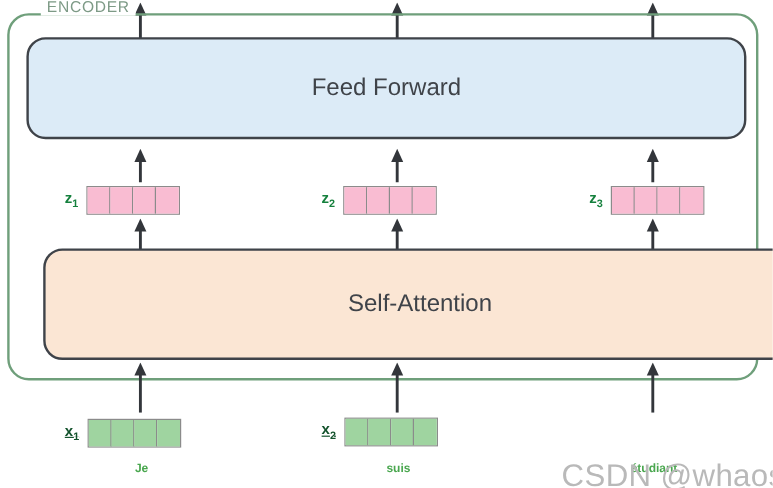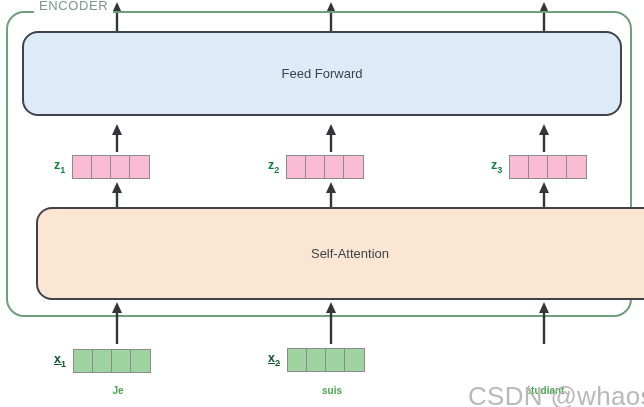--- a/index.html
+++ b/index.html
@@ -44,21 +44,21 @@
 
   
   .block {
     position: absolute;
     box-sizing: border-box;
     border: 2.5px solid #3f4349;
     border-radius: 16px;
     display: flex;
     align-items: center;
     justify-content: center;
-    font-size: 13px;
+    font-size: 20px;
     color: #3f4349;
   }
   .block-ff {
     left: 22px;
     top: 31px;
     width: 600px;
     height: 85px;
     background: #dcebf7;
   }
   .block-sa {

